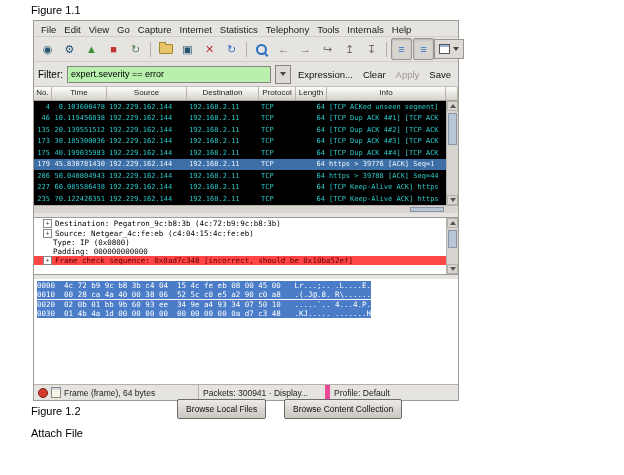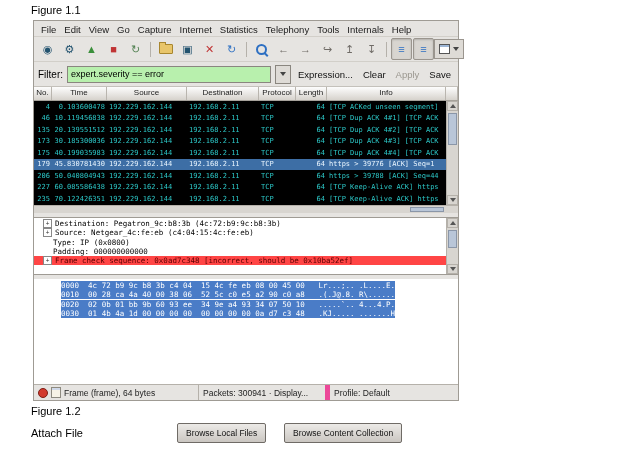--- a/index.html
+++ b/index.html
@@ -53,40 +53,40 @@
   .sarrow.down::after{border-top:4px solid #555;}
   .strack{flex:1;position:relative;}
   .shandle{position:absolute;left:1px;right:1px;top:2px;height:32px;background:#b9c6d8;border:1px solid #8a96a8;box-sizing:border-box;}
   .hscroll{height:8px;flex:none;background:#d8d5d0;border-top:1px solid #b5b1aa;position:relative;box-sizing:border-box;}
   .hhandle{position:absolute;right:14px;width:32px;top:1px;bottom:1px;background:#b9c6d8;border:1px solid #8a96a8;}
 
   .splitter{height:4px;flex:none;background:#e6e4e1;}
 
   .details{height:58px;flex:none;background:#fff;border-top:1px solid #9f9b94;border-bottom:1px solid #9f9b94;display:flex;box-sizing:border-box;}
   .detail-rows{flex:1;overflow:hidden;padding-top:1px;}
-  .drow{height:9.3px;display:flex;align-items:center;font-family:"DejaVu Sans Mono",monospace;font-size:7.5px;color:#000;white-space:nowrap;overflow:hidden;}
+  .drow{height:9.3px;display:flex;align-items:flex-end;font-family:"DejaVu Sans Mono",monospace;font-size:7.5px;color:#000;white-space:nowrap;overflow:hidden;}
   .drow.lvl1{padding-left:2px;} .drow.lvl2{padding-left:9px;}
   .drow.error{background:var(--error-row-bg,#ff4545);color:var(--error-row-fg,#5a0000);}
   .expander{width:7px;height:7px;flex:none;border:1px solid #888;background:#fff;color:#333;font-size:6px;line-height:5px;text-align:center;margin-right:3px;}
   .expander-space{width:10px;flex:none;}
   .dtext{overflow:hidden;white-space:nowrap;}
 
   .hexpane{flex:1;background:#fff;display:flex;overflow:hidden;}
   .hex-rows{flex:1;padding:2px 3px;}
-  .hexrow{height:9.3px;font-family:"DejaVu Sans Mono",monospace;font-size:7.5px;white-space:pre;margin-left:24px;}
+  .hexrow{height:9.3px;font-family:"DejaVu Sans Mono",monospace;font-size:7.5px;white-space:pre;}
   .hexsel{background:var(--hex-selection-bg,#4a7cc7);color:var(--hex-selection-fg,#fff);}
 
   .statusbar{height:15px;flex:none;border-top:1px solid #b5b1aa;background:#e6e4e1;display:flex;align-items:center;font-size:8.5px;color:#222;}
   .sb-left{flex:1;display:flex;align-items:center;gap:3px;padding:0 4px;border-right:1px solid #b5b1aa;height:100%;overflow:hidden;white-space:nowrap;}
   .expert-dot{width:8px;height:8px;border-radius:50%;background:#d23a2e;border:1px solid #7e1f16;flex:none;}
   .note-icon{width:8px;height:9px;background:#f6f2e6;border:1px solid #8d8a80;box-shadow:inset 0 2px 0 #cfd8e8;flex:none;}
   .sb-mid{width:118px;flex:none;padding:0 4px;border-right:5px solid #ec4899;height:100%;display:flex;align-items:center;overflow:hidden;white-space:nowrap;}
   .sb-right{width:120px;flex:none;padding:0 4px;height:100%;display:flex;align-items:center;overflow:hidden;white-space:nowrap;}
 
-  .doc-btn{position:absolute;top:423px;height:20px;font-family:"Liberation Sans",sans-serif;font-size:8.5px;color:#111;
+  .doc-btn{position:absolute;top:399px;height:20px;font-family:"Liberation Sans",sans-serif;font-size:8.5px;color:#111;
            background:linear-gradient(#eceae7,#cac6c1);border:1px solid #6f6b66;border-radius:2px;padding:0 8px;white-space:nowrap;}
   .btn1{left:177px;} .btn2{left:284px;}
 </style>
 </head>
 <body>
 
 <div class="page">
   <div class="fig-label fig1">Figure 1.1</div>
 
   <div class="ws">

